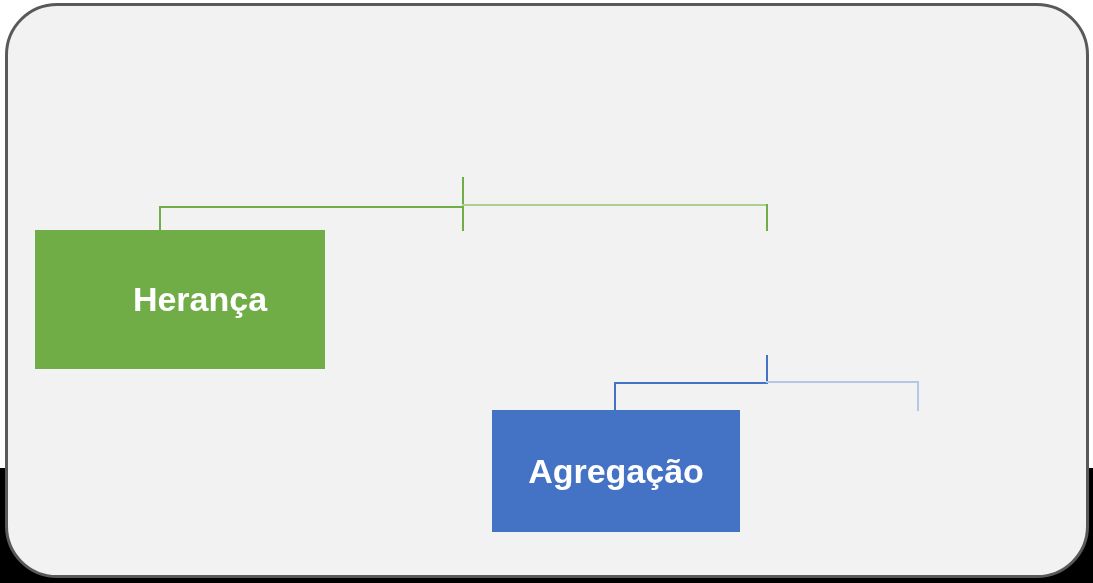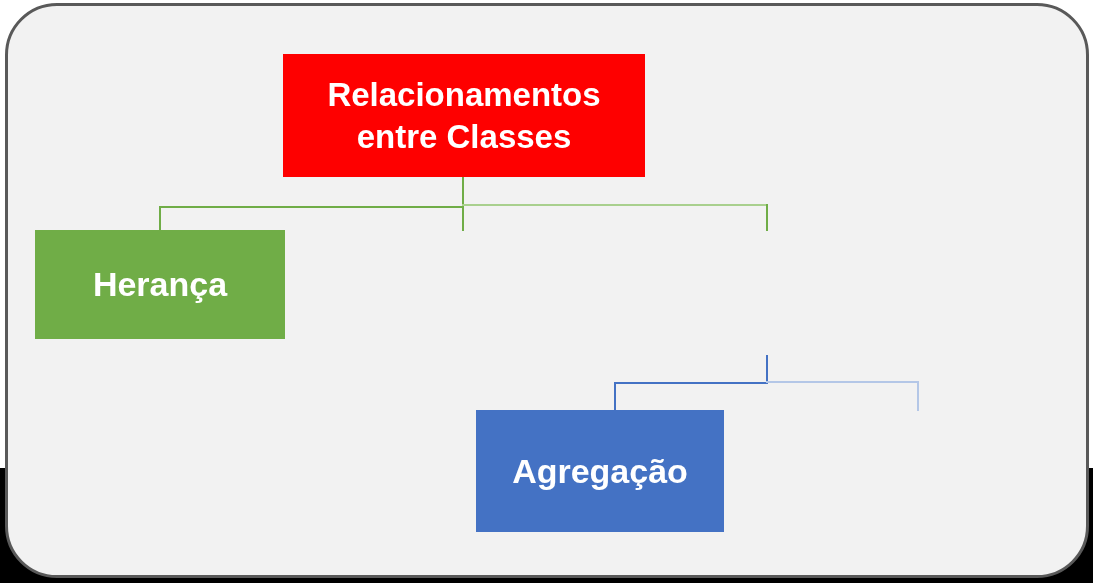--- a/index.html
+++ b/index.html
@@ -60,31 +60,31 @@
   .node-root {
     left: 283px; top: 54px; width: 362px; height: 123px;
     background: var(--root-fill, #FE0000);
     font-size: 33px;
     padding: 0 18px;
     box-sizing: border-box;
   }
   .node-l1 {
     background: var(--level1-fill, #70AD47);
     font-size: 34px;
-    top: 230px; height: 109px;
+    top: 230px; height: 139px; padding-left: 40px;
   }
   .node-heranca     { left: 35px;  width: 250px; }
   .node-dependencia { left: 338px; width: 250px; }
   .node-associacao  { left: 642px; width: 251px; }
   .node-l2 {
     background: var(--level2-fill, #4472C4);
     font-size: 34px;
     top: 410px; height: 122px;
   }
-  .node-agregacao  { left: 476px; width: 248px; }
+  .node-agregacao  { left: 492px; width: 248px; }
   .node-composicao { left: 793px; width: 250px; }
 
   .line { position: absolute; }
   .line.g  { background: var(--connector-green, #70AD47); }
   .line.gl { background: var(--connector-green-light, #A9D08E); }
   .line.b  { background: var(--connector-blue, #4472C4); }
   .line.bl { background: var(--connector-blue-light, #B4C7E7); }
 
   
   .g-stem        { left: 462px; top: 177px; width: 2px;  height: 29px; }
@@ -118,21 +118,20 @@
     <div class="line g  g-drop-her"></div>
     <div class="line g  g-drop-dep"></div>
     <div class="line g  g-drop-ass"></div>
 
     <div class="line b  b-stem"></div>
     <div class="line b  b-h-left"></div>
     <div class="line bl b-h-right"></div>
     <div class="line b  b-drop-agr"></div>
     <div class="line bl b-drop-com"></div>
 
-    <div class="node node-root">Relacionamentos entre Classes</div>
 
     <div class="node node-l1 node-heranca">Herança</div>
 
 
 
     <div class="node node-l2 node-agregacao">Agregação</div>
 
 
   </div>
 </div>

